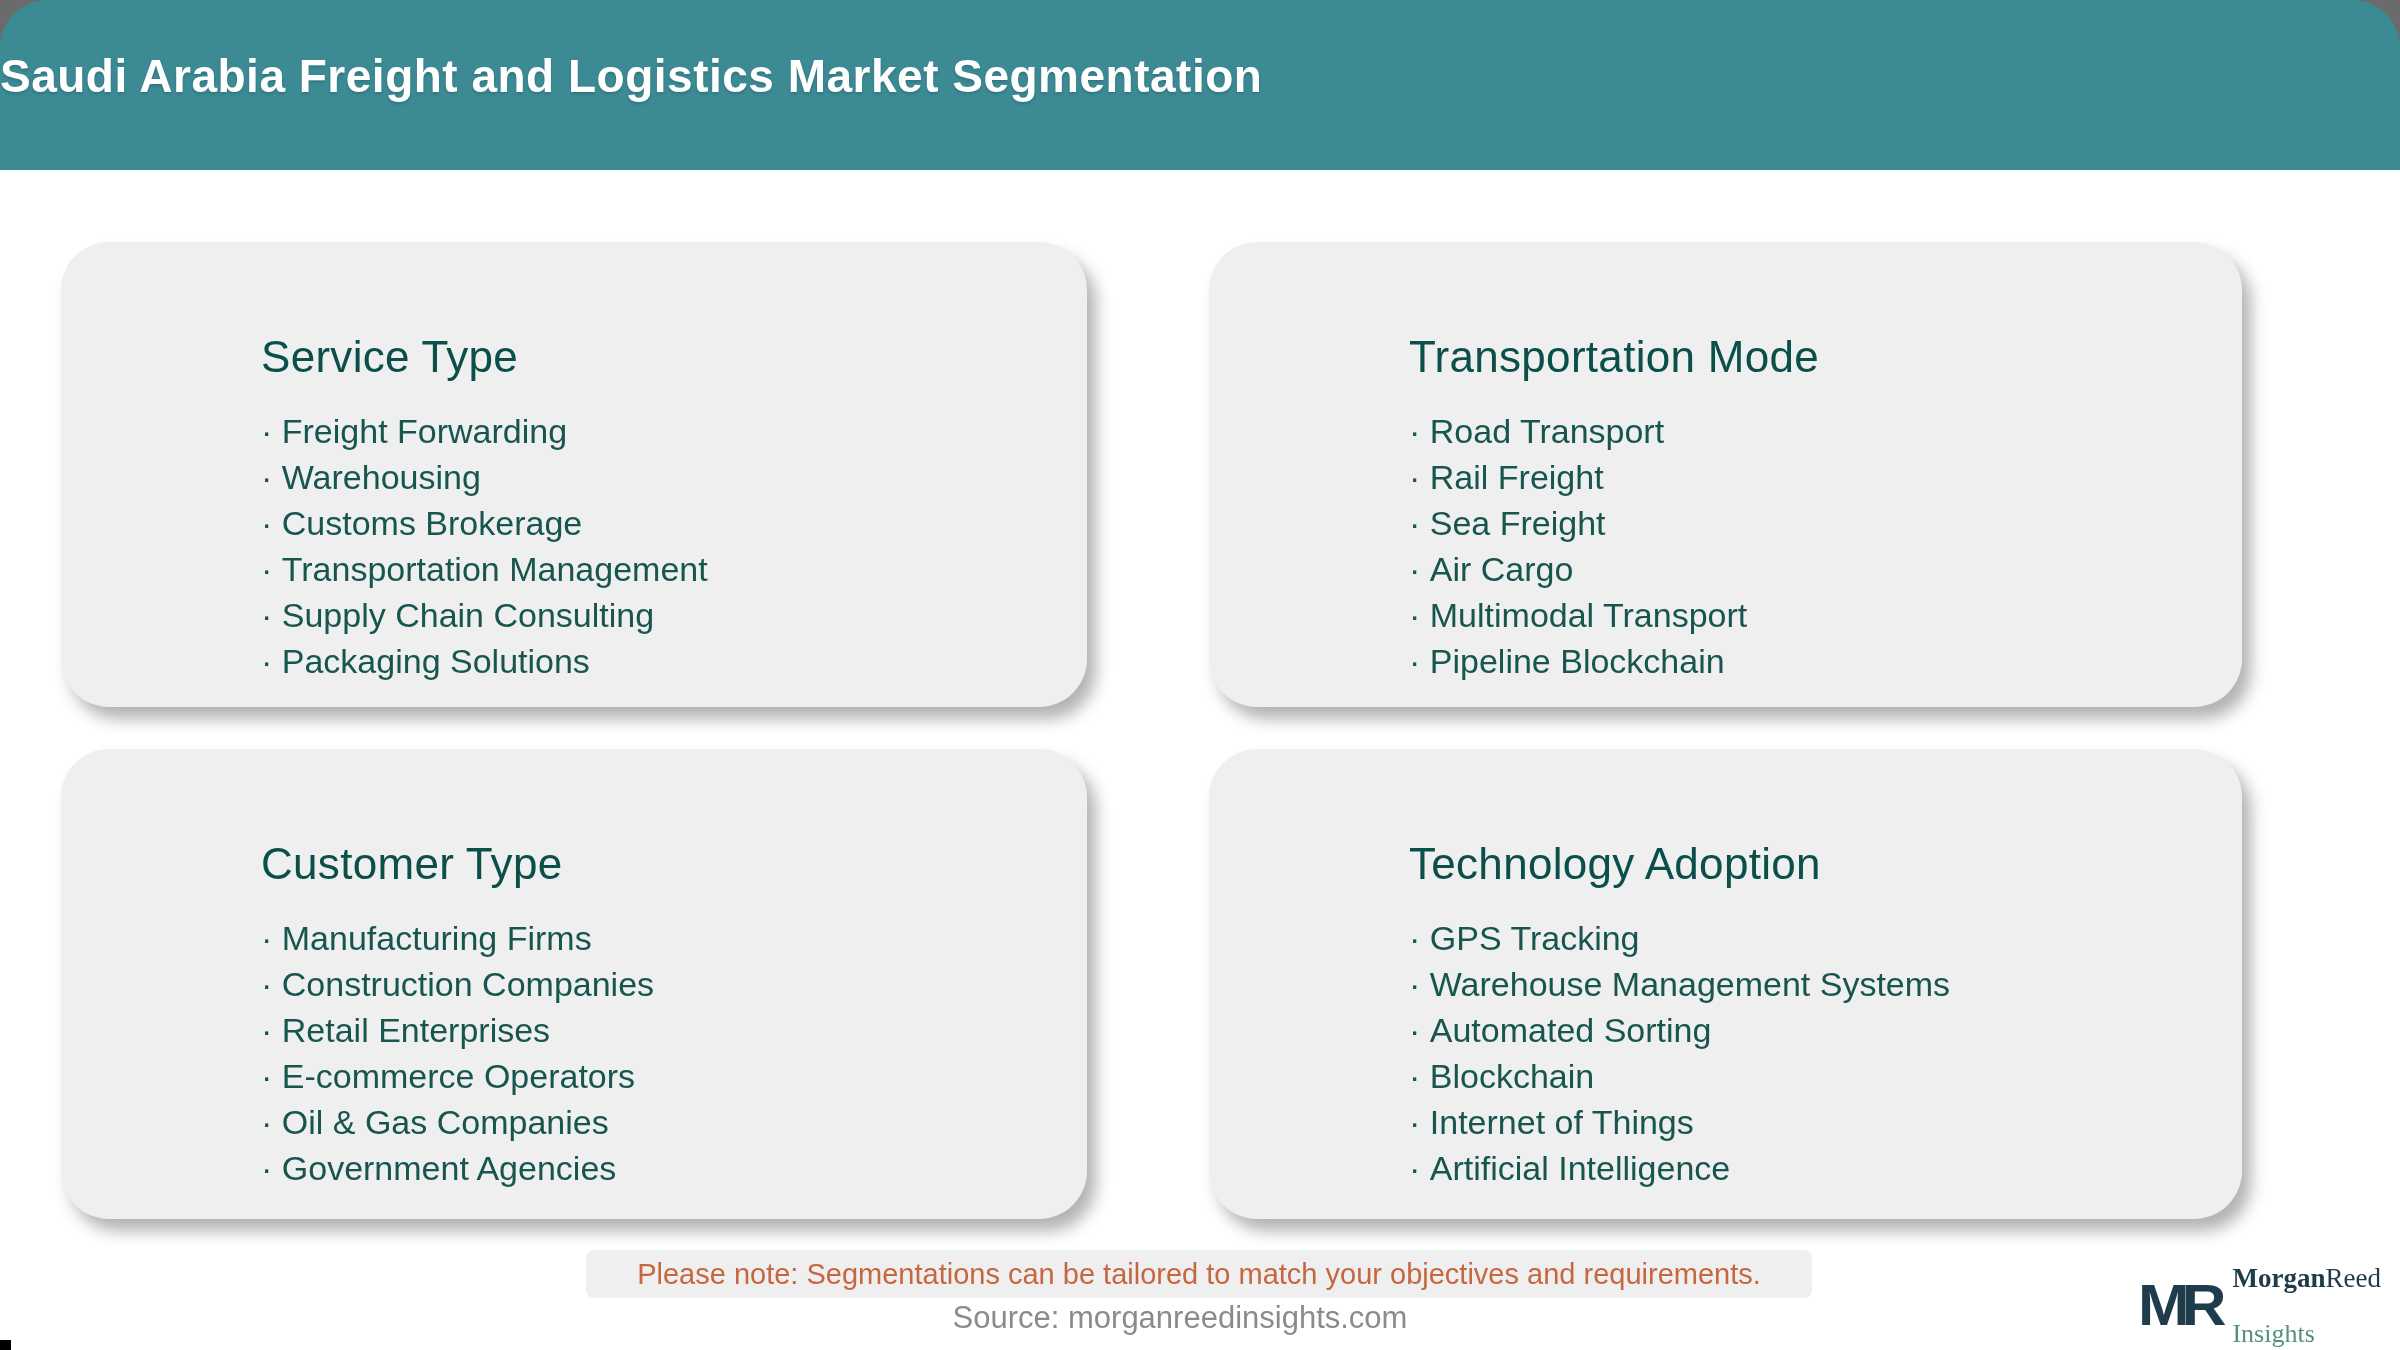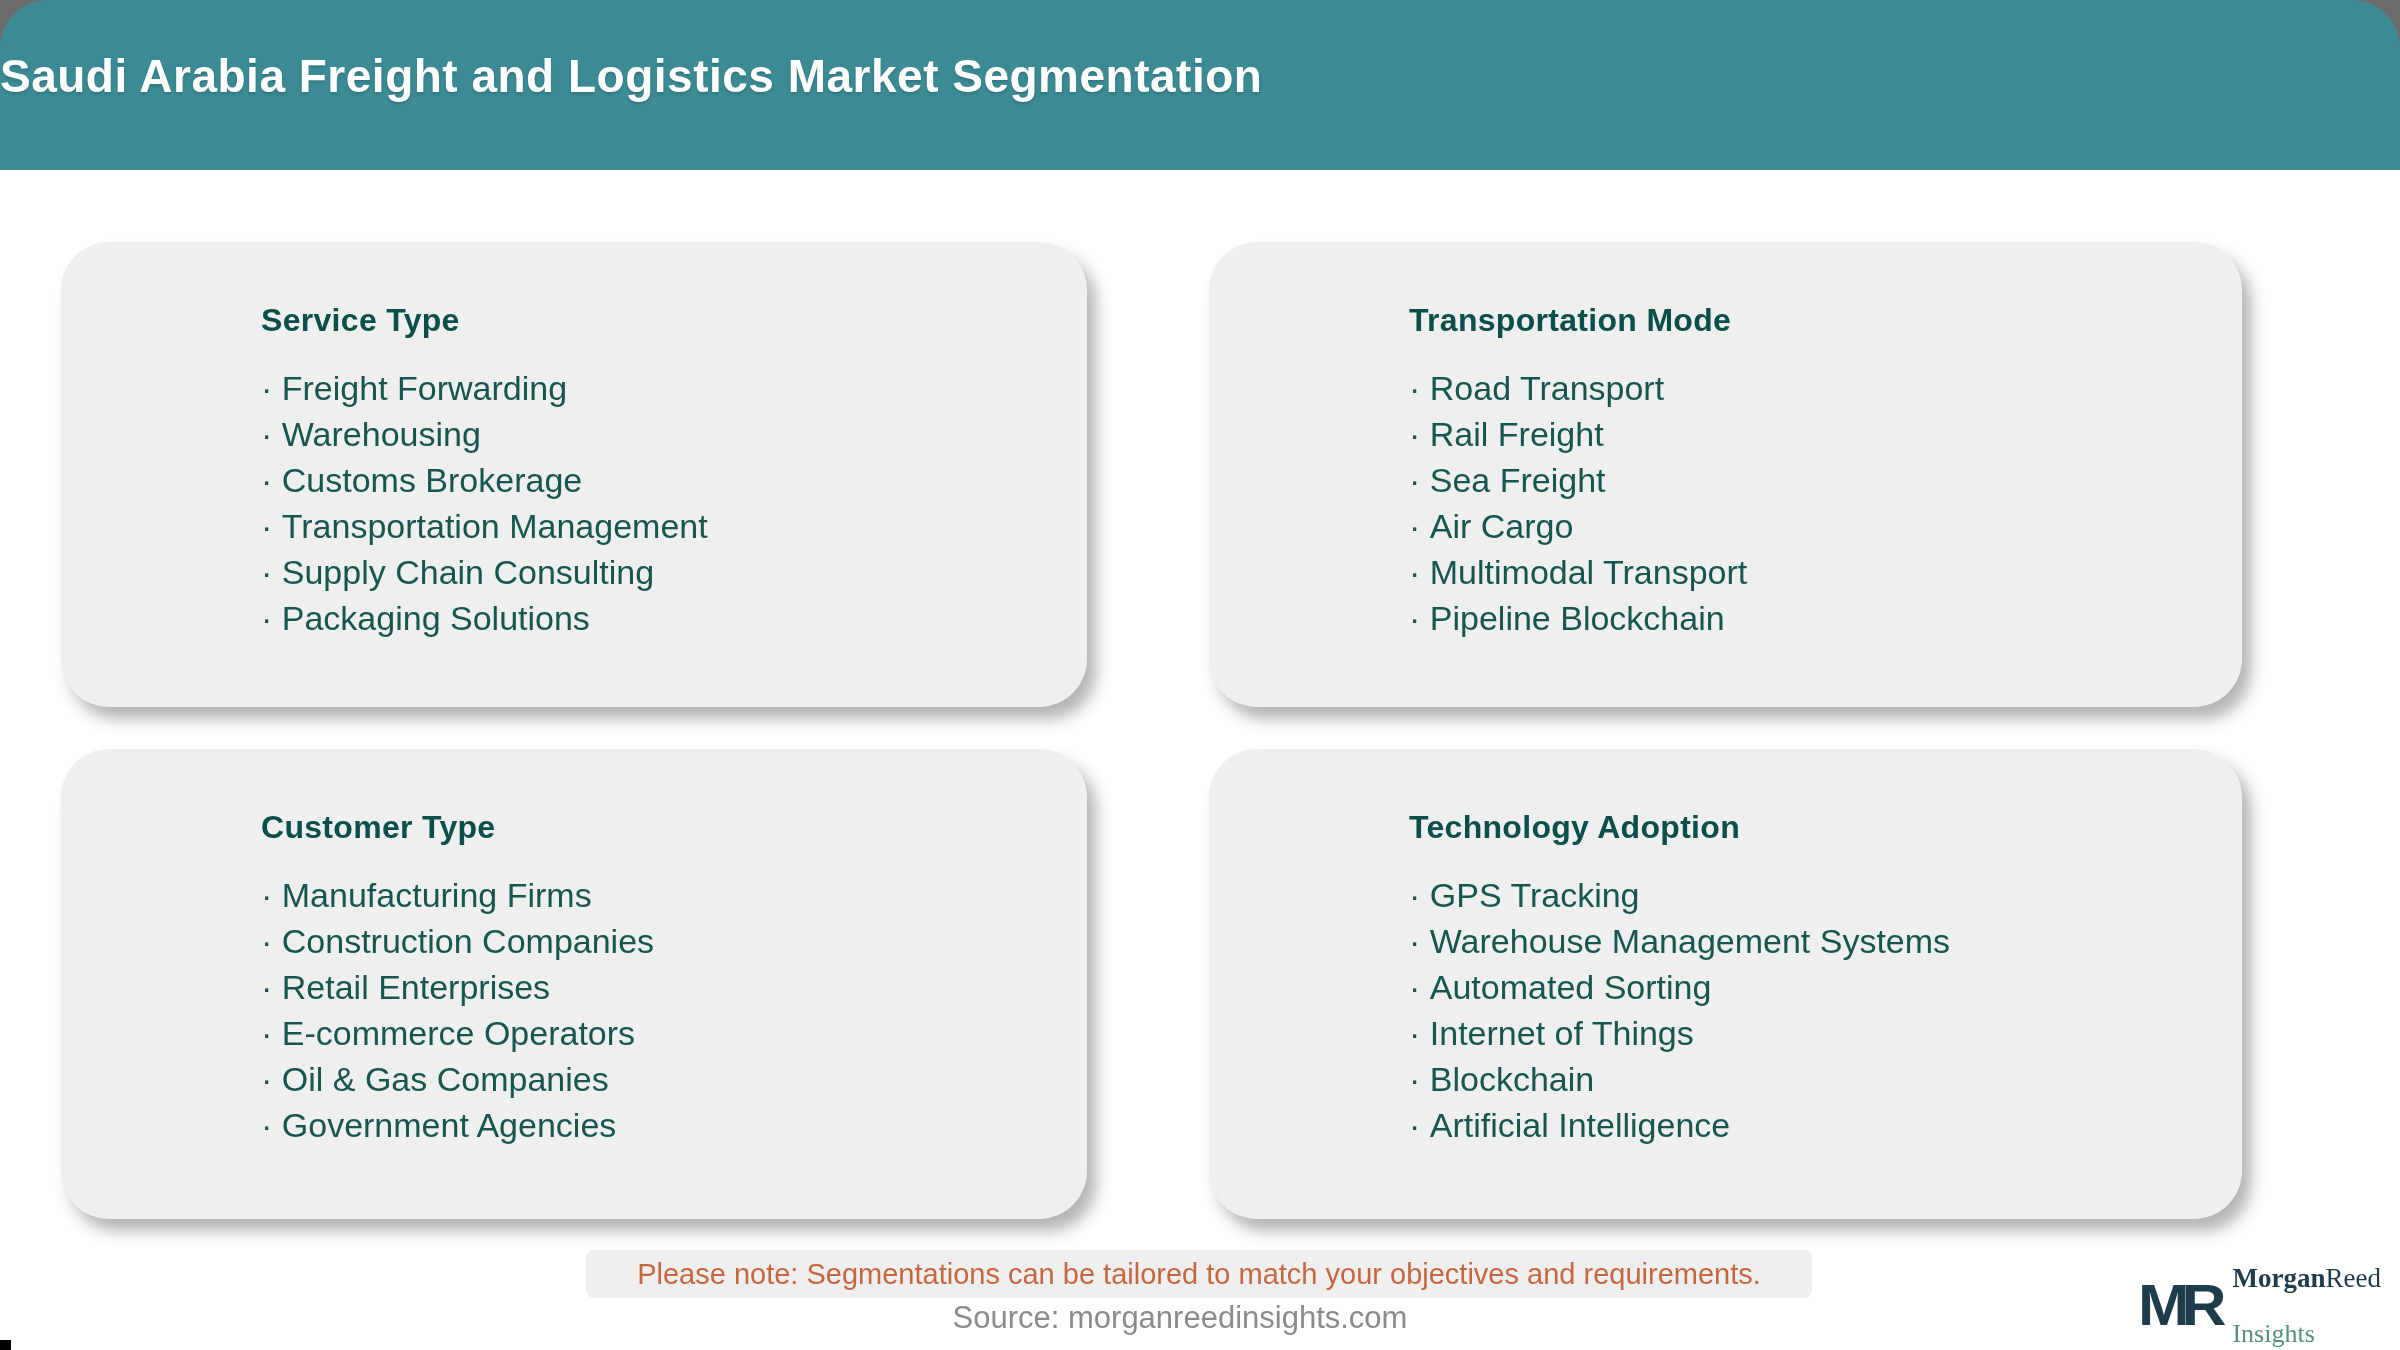--- a/index.html
+++ b/index.html
@@ -40,24 +40,25 @@
     box-shadow: 9px 12px 16px rgba(0,0,0,0.30);
     padding: 60px 40px 0 200px;
   }
   .card-1 { left: 61px;   top: 242px; width: 1026px; height: 465px; }
   .card-2 { left: 1209px; top: 242px; width: 1033px; height: 465px; }
   .card-3 { left: 61px;   top: 749px; width: 1026px; height: 470px; }
   .card-4 { left: 1209px; top: 749px; width: 1033px; height: 470px; }
 
   .card h2 {
     color: #0b4f4a;
-    font-size: 32px;
-    font-weight: bold;
+    font-size: 44px;
+    font-weight: normal;
     margin-bottom: 26px;
     letter-spacing: 0.3px;
+    margin-top: 30px;
   }
   .card ul { list-style: none; }
   .card li {
     color: #17564f;
     font-size: 34px;
     line-height: 46px;
     white-space: nowrap;
   }
   .card li::before { content: "\00B7\00A0"; color: #17564f; }
 
@@ -153,22 +154,22 @@
       <li>Government Agencies</li>
     </ul>
   </section>
 
   <section class="card card-4">
     <h2>Technology Adoption</h2>
     <ul>
       <li>GPS Tracking</li>
       <li>Warehouse Management Systems</li>
       <li>Automated Sorting</li>
+      <li>Blockchain</li>
       <li>Internet of Things</li>
-      <li>Blockchain</li>
       <li>Artificial Intelligence</li>
     </ul>
   </section>
 
   <div class="note-pill">
     <span>Please note: Segmentations can be tailored to match your objectives and requirements.</span>
   </div>
 
   <div class="source-line">Source: morganreedinsights.com</div>
 

